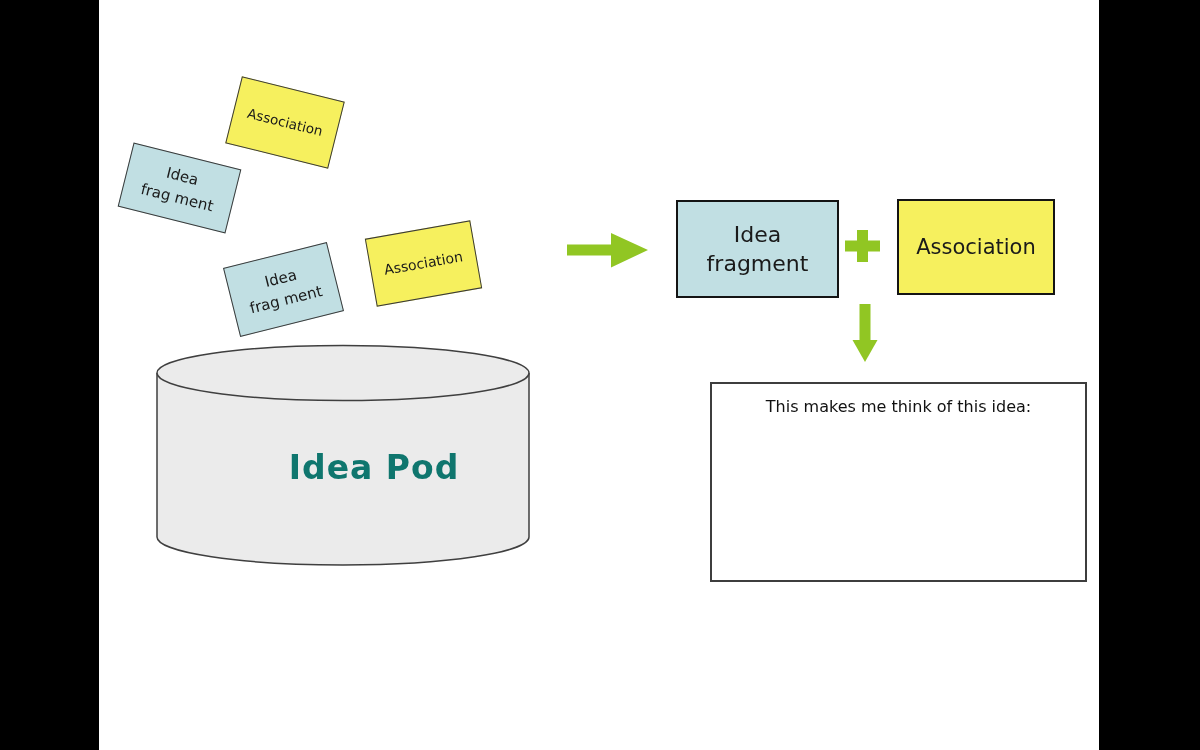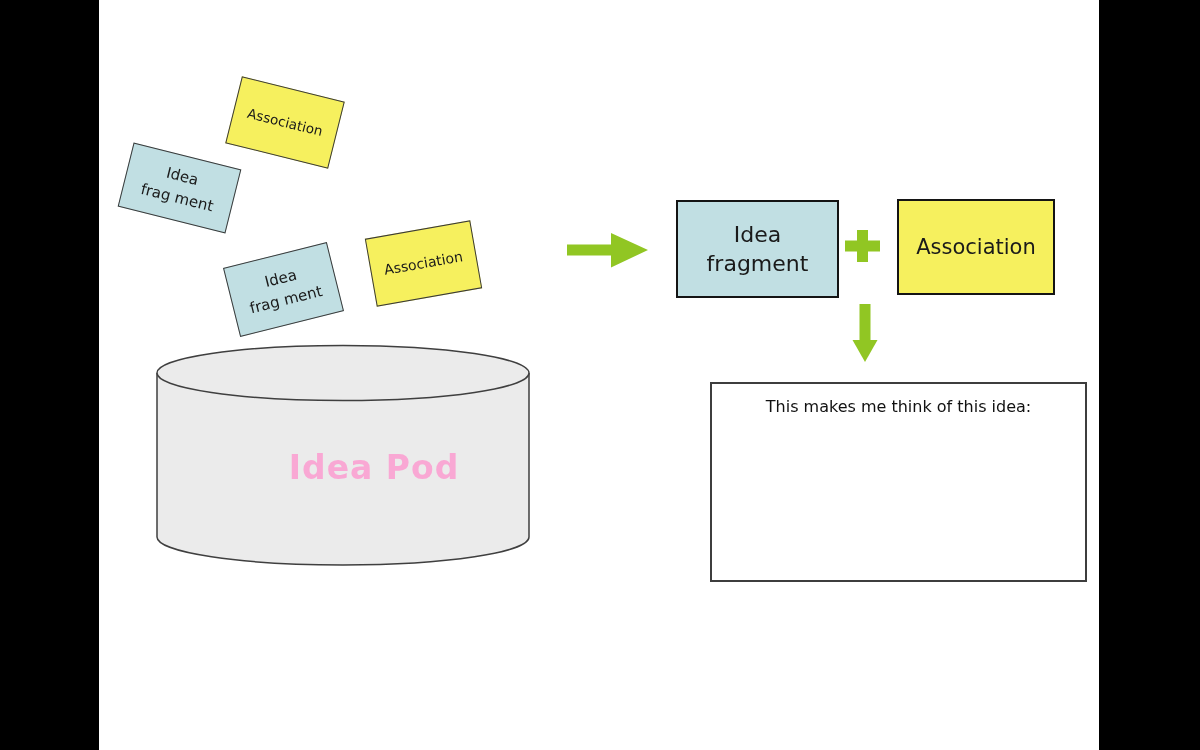--- a/index.html
+++ b/index.html
@@ -47,21 +47,21 @@
   #note-idea-1        { left: 124px; top: 155px; width: 109px; height: 64px; transform: rotate(14deg);  font-size: 15px; }
   #note-idea-2        { left: 230px; top: 254px; width: 105px; height: 69px; transform: rotate(-14deg); font-size: 15px; }
   #note-association-2 { left: 370px; top: 229px; width: 105px; height: 67px; transform: rotate(-10deg); font-size: 14px; }
 
   #idea-pod-label {
     position: absolute;
     left: 157px; top: 448px; width: 434px;
     text-align: center;
     font-size: 33px; font-weight: bold;
     letter-spacing: 1px;
-    color: #f9a8d4;
+    color: #0f766e;
   }
 
   .combo-box {
     position: absolute;
     box-sizing: border-box;
     border: 2px solid #141414;
     display: flex; flex-direction: column;
     align-items: center; justify-content: center;
     text-align: center;
   }

